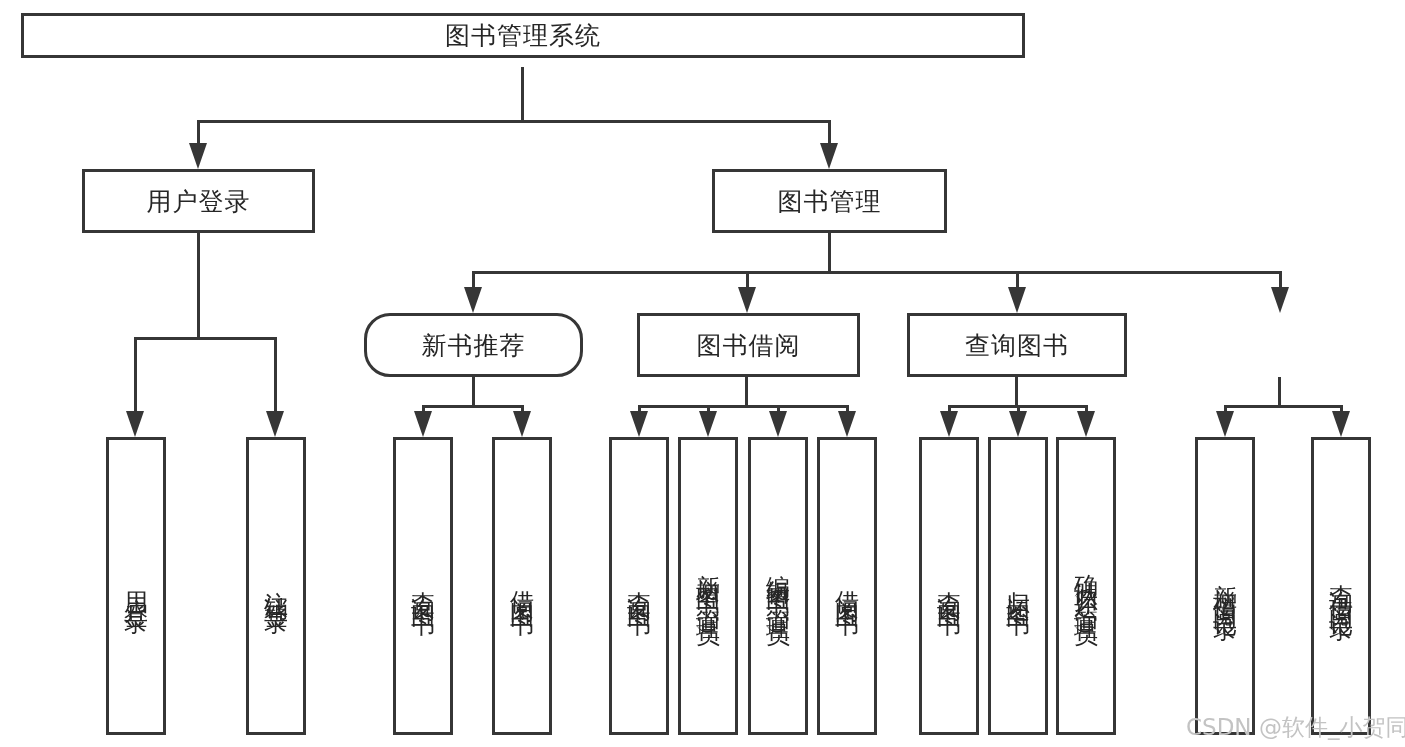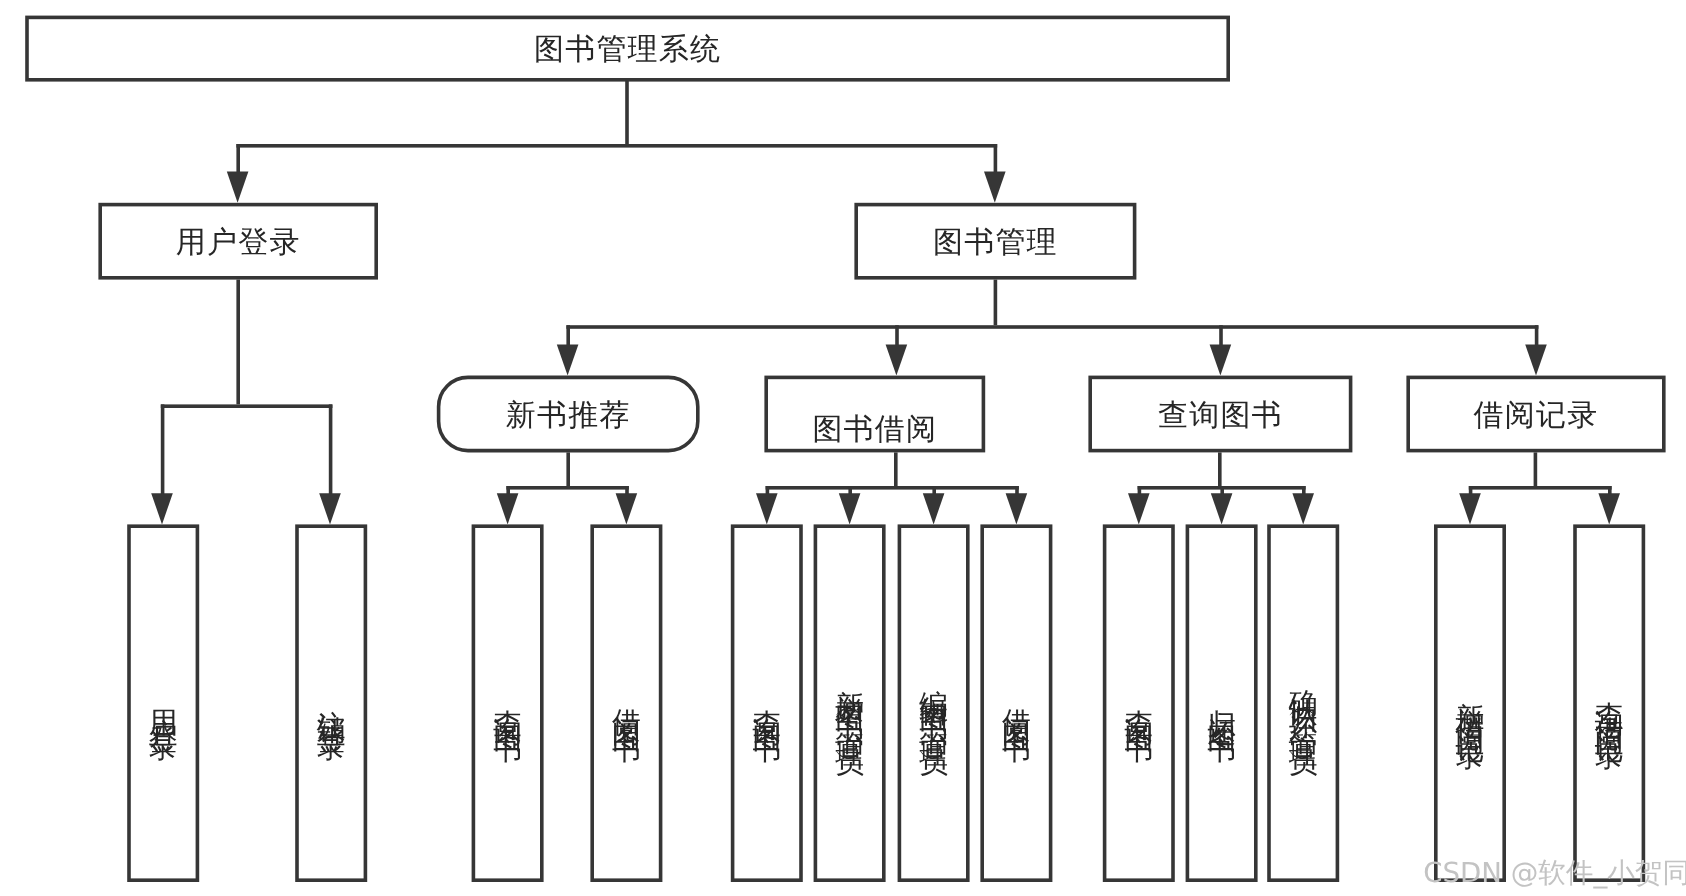--- a/index.html
+++ b/index.html
@@ -59,21 +59,21 @@
     color: #c3c3c3;
     white-space: nowrap;
     z-index: 10;
   }
 </style>
 </head>
 <body>
 
 <div class="canvas">
 
-  <div class="box" style="left:21px; top:13px; width:1004px; height:55px;">
+  <div class="box" style="left:21px; top:13px; width:1004px; height:45px;">
     <span>图书管理系统</span>
   </div>
 
   <div class="vline" style="left:521px; top:67px; height:53px;"></div>
   <div class="hline" style="left:197px; top:120px; width:634px;"></div>
   <div class="vline" style="left:197px; top:120px; height:25px;"></div>
   <div class="arrow" style="left:189px; top:143px;"></div>
   <div class="vline" style="left:828px; top:120px; height:25px;"></div>
   <div class="arrow" style="left:820px; top:143px;"></div>
 
@@ -98,28 +98,25 @@
   <div class="vline" style="left:746px; top:271px; height:18px;"></div>
   <div class="arrow" style="left:738px; top:287px;"></div>
   <div class="vline" style="left:1016px; top:271px; height:18px;"></div>
   <div class="arrow" style="left:1008px; top:287px;"></div>
   <div class="vline" style="left:1279px; top:271px; height:18px;"></div>
   <div class="arrow" style="left:1271px; top:287px;"></div>
 
   <div class="box" style="left:364px; top:313px; width:219px; height:64px;border-radius:26px;">
     <span>新书推荐</span>
   </div>
-  <div class="box" style="left:637px; top:313px; width:184px; height:64px;align-items:flex-end;">
+  <div class="box" style="left:637px; top:313px; width:223px; height:64px;">
     <span>图书借阅</span>
   </div>
   <div class="box" style="left:907px; top:313px; width:220px; height:64px;">
     <span>查询图书</span>
-  </div>
-  <div class="box" style="left:1172px; top:313px; width:216px; height:64px;">
-    <span>借阅记录</span>
   </div>
 
   <div class="vline" style="left:472px; top:377px; height:28px;"></div>
   <div class="hline" style="left:422px; top:405px; width:102px;"></div>
   <div class="vline" style="left:422px; top:405px; height:8px;"></div>
   <div class="arrow" style="left:414px; top:411px;"></div>
   <div class="vline" style="left:521px; top:405px; height:8px;"></div>
   <div class="arrow" style="left:513px; top:411px;"></div>
 
   <div class="vline" style="left:745px; top:377px; height:28px;"></div>

